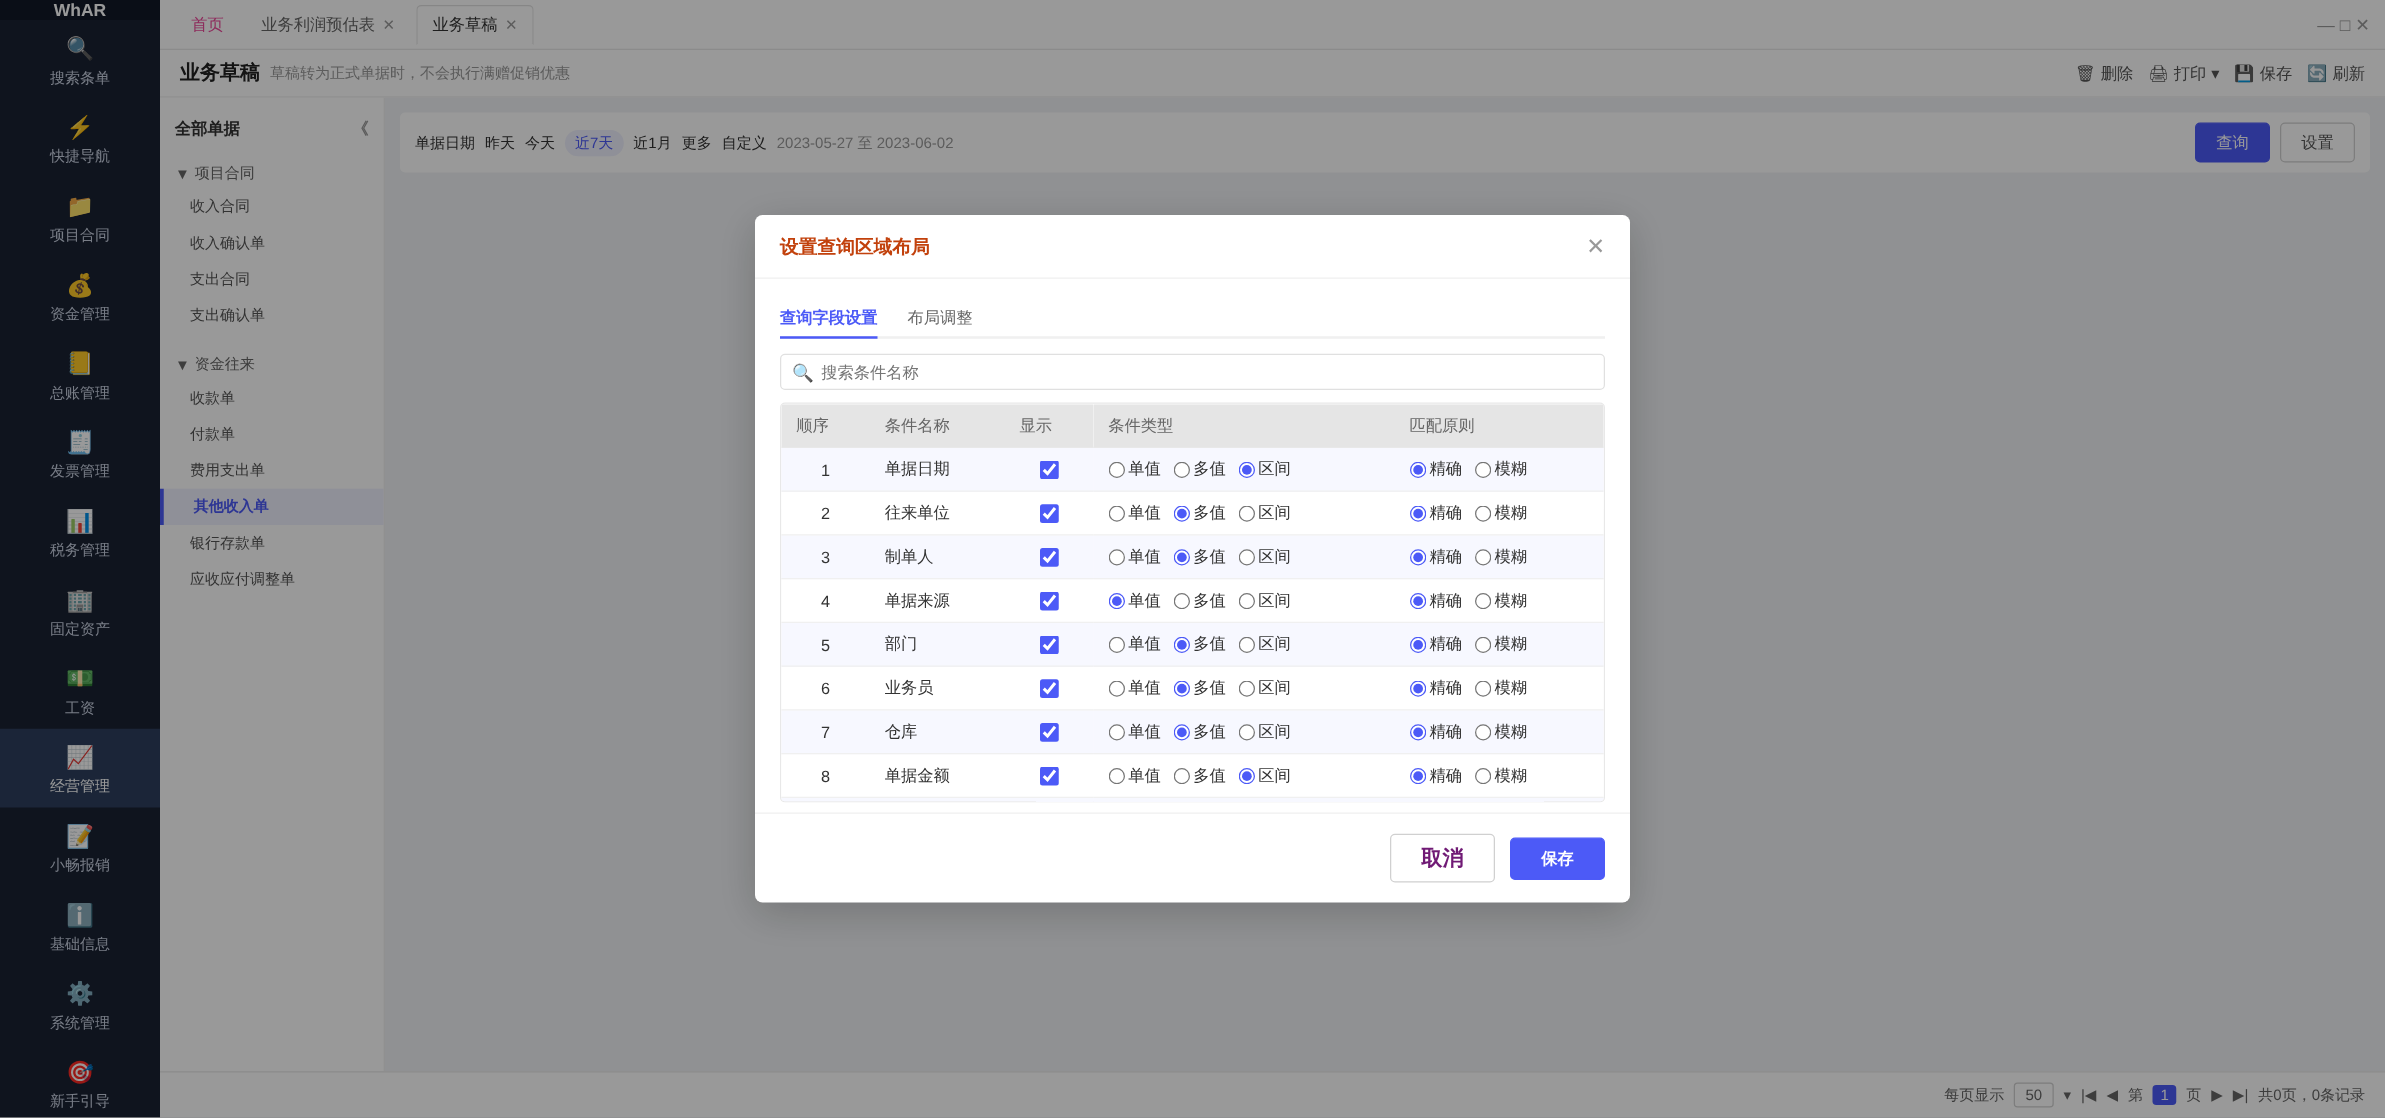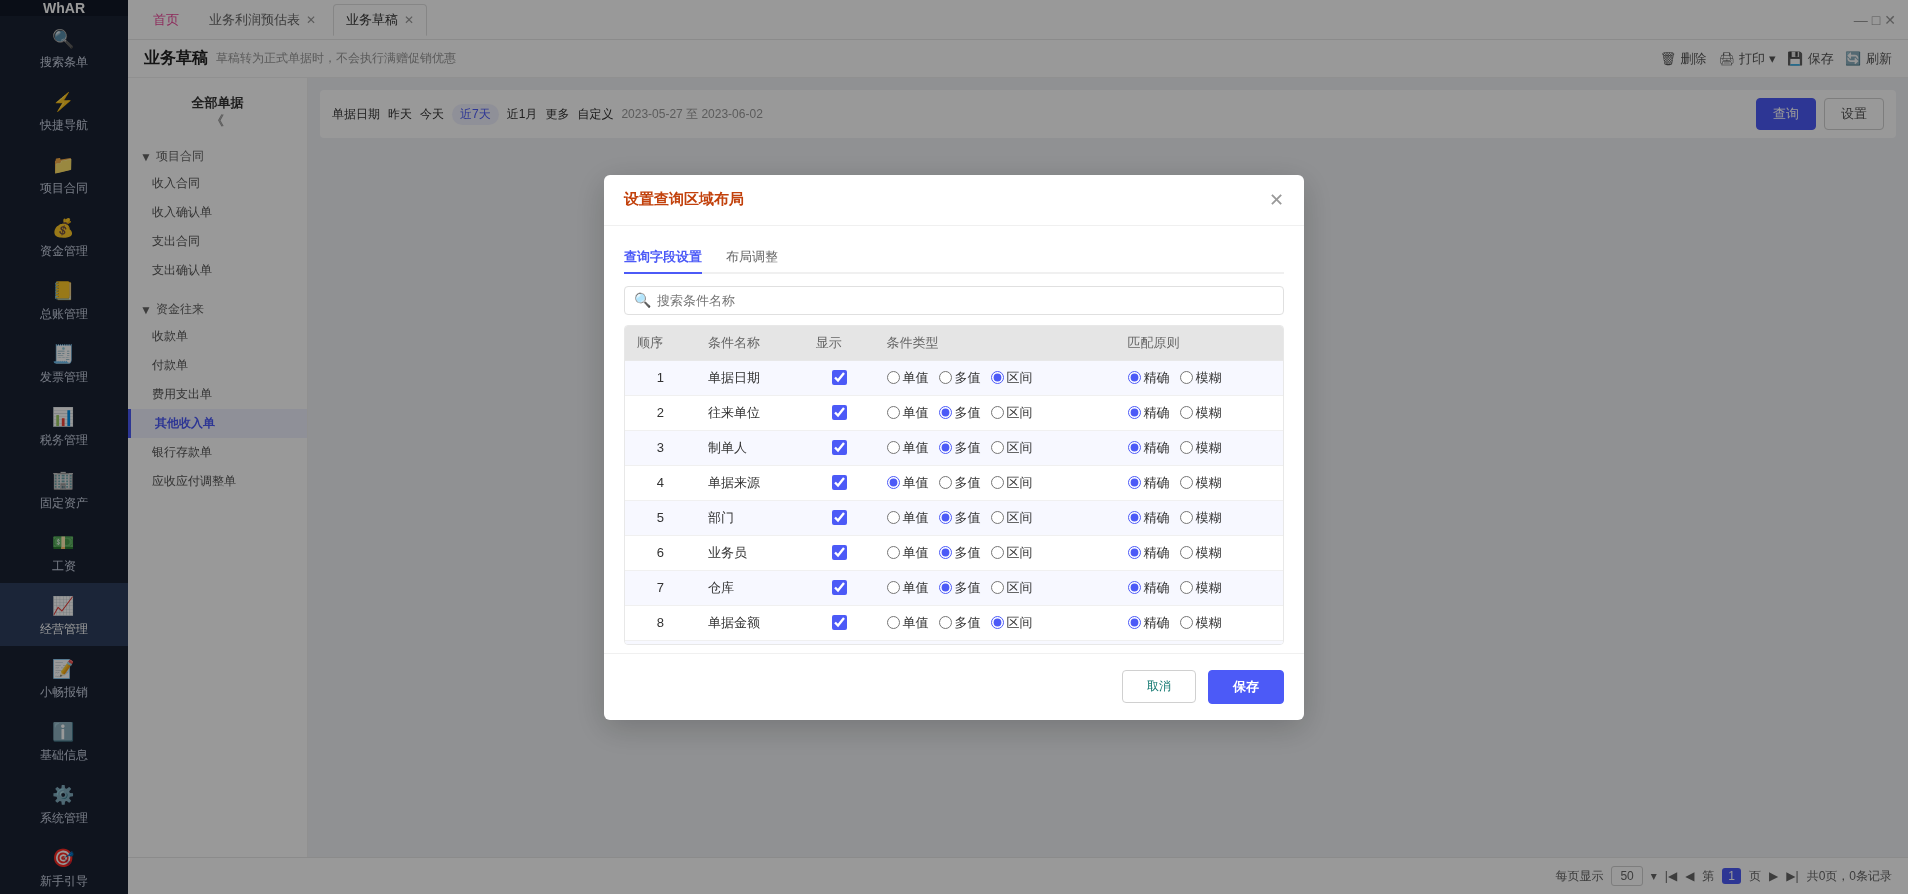--- a/index.html
+++ b/index.html
@@ -29,21 +29,21 @@
     .toolbar-title { font-size: 16px; font-weight: bold; color: #222; }
     .toolbar-subtitle { font-size: 12px; color: #999; }
     .toolbar-right { display: flex; align-items: center; gap: 12px; }
     .toolbar-btn { display: flex; align-items: center; gap: 4px; font-size: 13px; color: #555; cursor: pointer; }
 
     
     .content { flex: 1; display: flex; overflow: hidden; }
 
     
     .left-nav { width: 180px; background: #fff; border-right: 1px solid #f0f0f0; overflow-y: auto; padding: 8px 0; }
-    .left-nav-header { display: flex; align-items: center; justify-content: space-between; padding: 8px 12px; font-weight: bold; font-size: 13px; color: #333; flex-direction: column; }
+    .left-nav-header { display: flex; align-items: center; justify-content: space-between; padding: 8px 12px; font-weight: bold; font-size: 13px; color: #333; }
     .left-nav-group { padding: 6px 0; }
     .left-nav-group-title { padding: 4px 12px; font-size: 12px; color: #666; display: flex; align-items: center; gap: 4px; cursor: pointer; }
     .left-nav-item { padding: 6px 16px 6px 24px; font-size: 12px; color: #555; cursor: pointer; }
     .left-nav-item.active { background: #eff0fe; color: #4c5af7; font-weight: bold; border-left: 3px solid #4c5af7; }
 
     
     .table-area { flex: 1; padding: 12px; overflow: auto; position: relative; }
     .filter-bar { background: #fff; padding: 8px 12px; border-radius: 4px; margin-bottom: 8px; display: flex; align-items: center; gap: 8px; font-size: 12px; }
     .filter-tag { background: #eff0fe; color: #4c5af7; padding: 2px 8px; border-radius: 12px; font-size: 12px; }
     .btn { padding: 6px 16px; border-radius: 4px; border: 1px solid #d0d0d0; background: #fff; cursor: pointer; font-size: 13px; color: #555; }
@@ -77,21 +77,21 @@
     .config-table td { padding: 8px 12px; border-bottom: 1px solid #f0f0f0; vertical-align: middle; }
     .config-table tr:last-child td { border-bottom: none; }
     .config-table tr.row-even { background: #f7f8ff; }
     .config-table tr.row-odd { background: #fff; }
     .radio-group { display: flex; align-items: center; gap: 10px; white-space: nowrap; }
     .radio-item { display: flex; align-items: center; gap: 3px; cursor: pointer; }
     .radio-item input[type="radio"] { accent-color: #4c5af7; cursor: pointer; }
     .checkbox-cell { display: flex; align-items: center; justify-content: center; }
     .checkbox-cell input[type="checkbox"] { accent-color: #4c5af7; width: 15px; height: 15px; cursor: pointer; }
     .dialog-footer { display: flex; align-items: center; justify-content: flex-end; padding: 16px 20px; gap: 12px; border-top: 1px solid #f0f0f0; margin-top: 8px; }
-    .btn-cancel { padding: 7px 24px; border: 1px solid #d0d0d0; border-radius: 4px; background: #fff; color: #0f766e; font-size: 12px; cursor: pointer; }
+    .btn-cancel { padding: 7px 24px; border: 1px solid #d0d0d0; border-radius: 4px; background: #fff; color: #701a75; font-size: 17px; cursor: pointer; font-weight: bold; }
     .btn-save { padding: 7px 24px; border: 1px solid #4c5af7; border-radius: 4px; background: #4c5af7; color: #fff; font-size: 13px; cursor: pointer; font-weight: bold; }
 
     .page-num-badge { background: #4c5af7; color: #fff; border-radius: 3px; padding: 1px 6px; font-size: 12px; }
   </style>
 </head>
 <body>
 
 <div class="sidebar">
   <div class="sidebar-logo">
     <span>WhAR</span>

